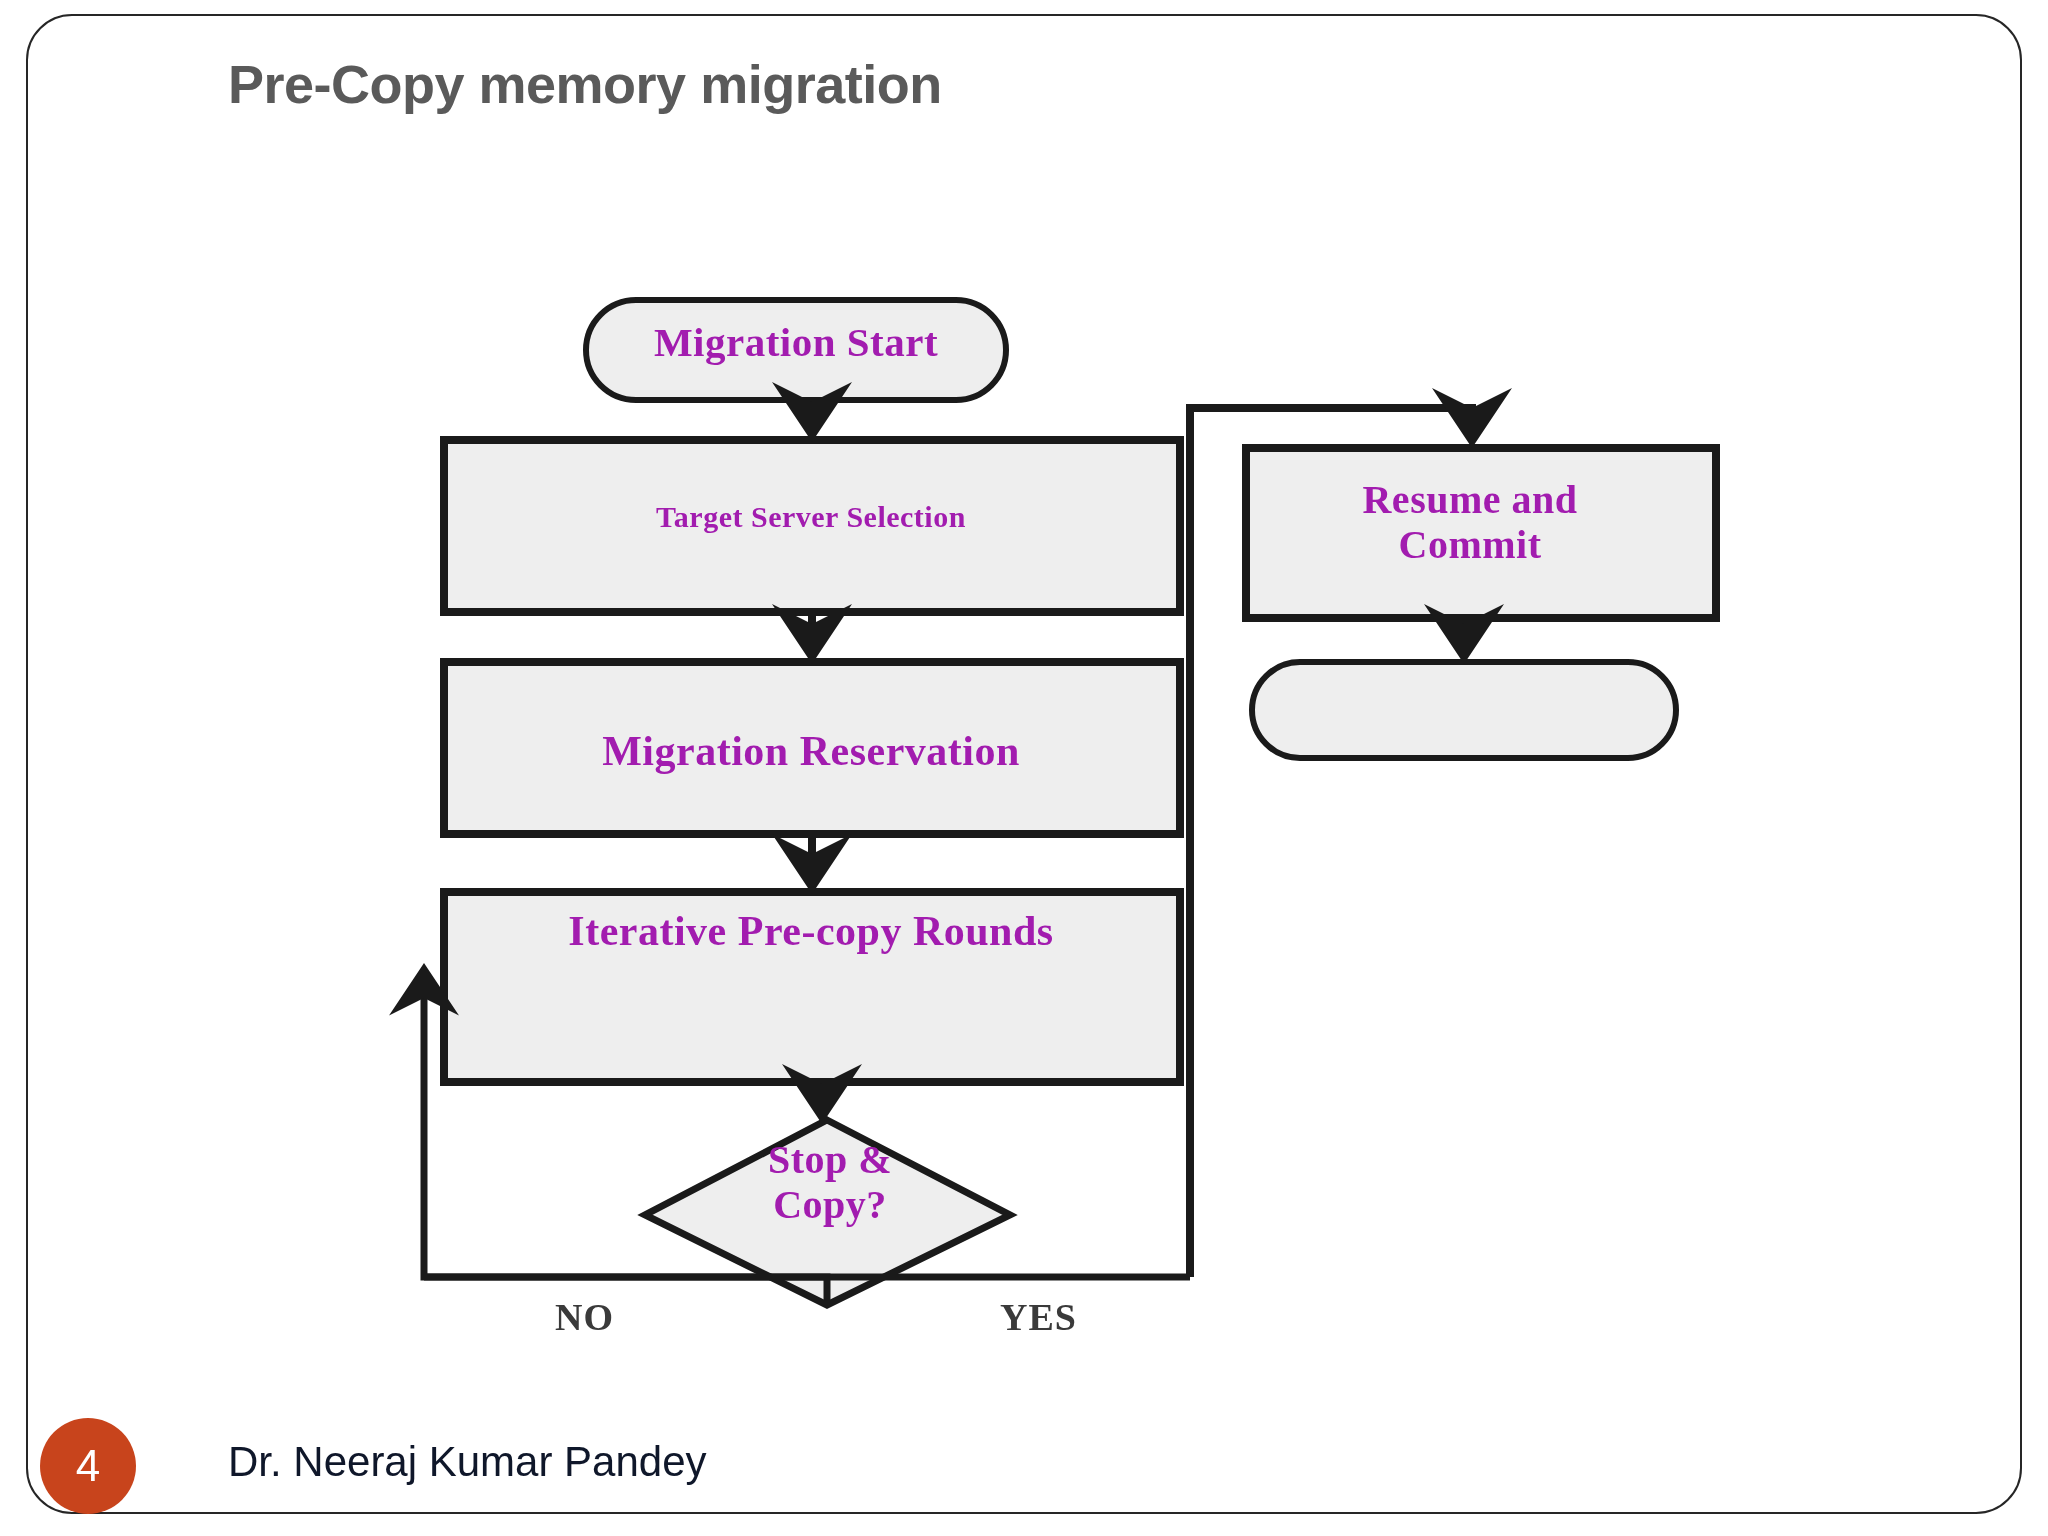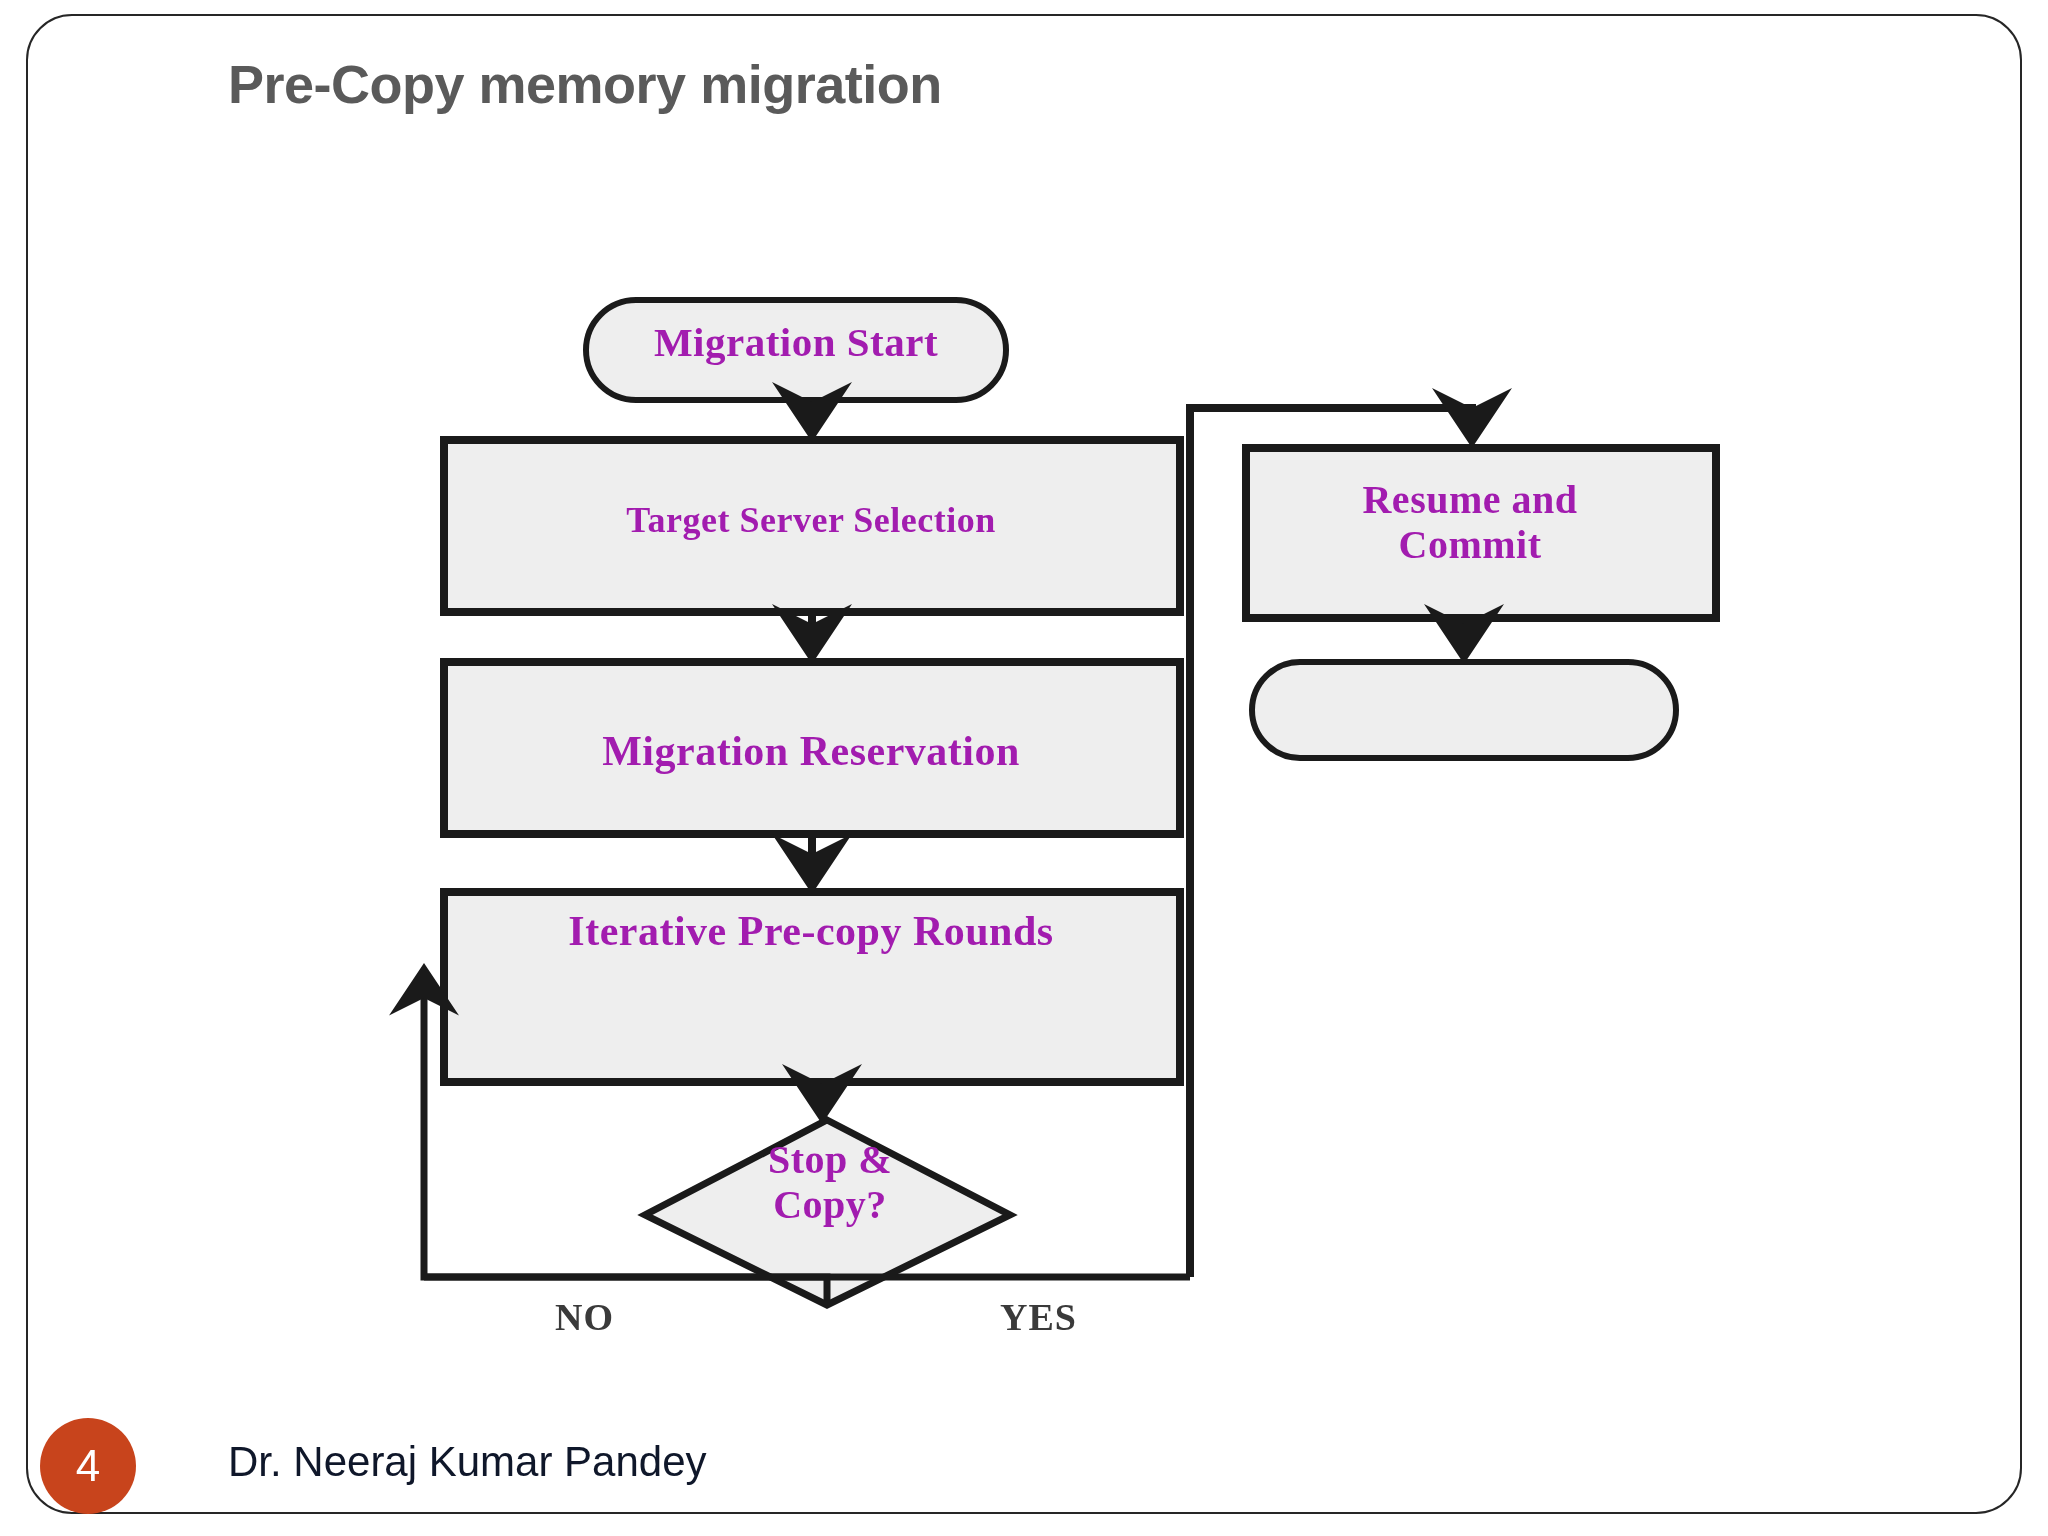--- a/index.html
+++ b/index.html
@@ -71,21 +71,21 @@
     letter-spacing: 0.5px;
     white-space: pre-line;
   }
 
   .lbl-migration-start {
     left: 586px; top: 320px; width: 420px;
     font-size: 41px;
   }
   .lbl-target-server {
     left: 446px; top: 500px; width: 730px;
-    font-size: 36px;
+    font-size: 30px;
   }
   .lbl-resource-res {
     left: 446px; top: 728px; width: 730px;
     font-size: 42px;
   }
   .lbl-iterative {
     left: 446px; top: 908px; width: 730px;
     font-size: 42px;
   }
   .lbl-stop-copy {

